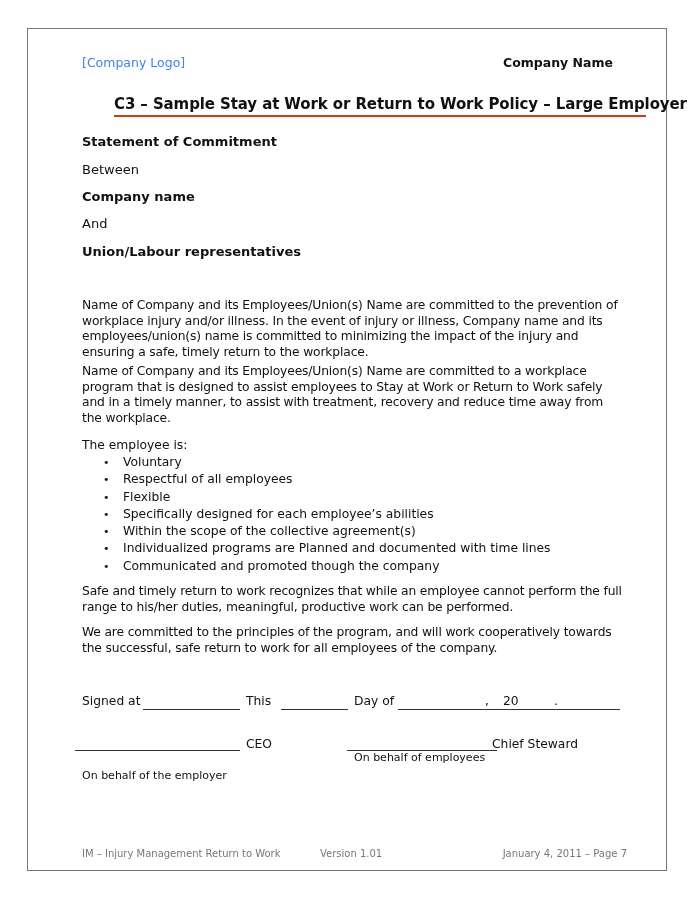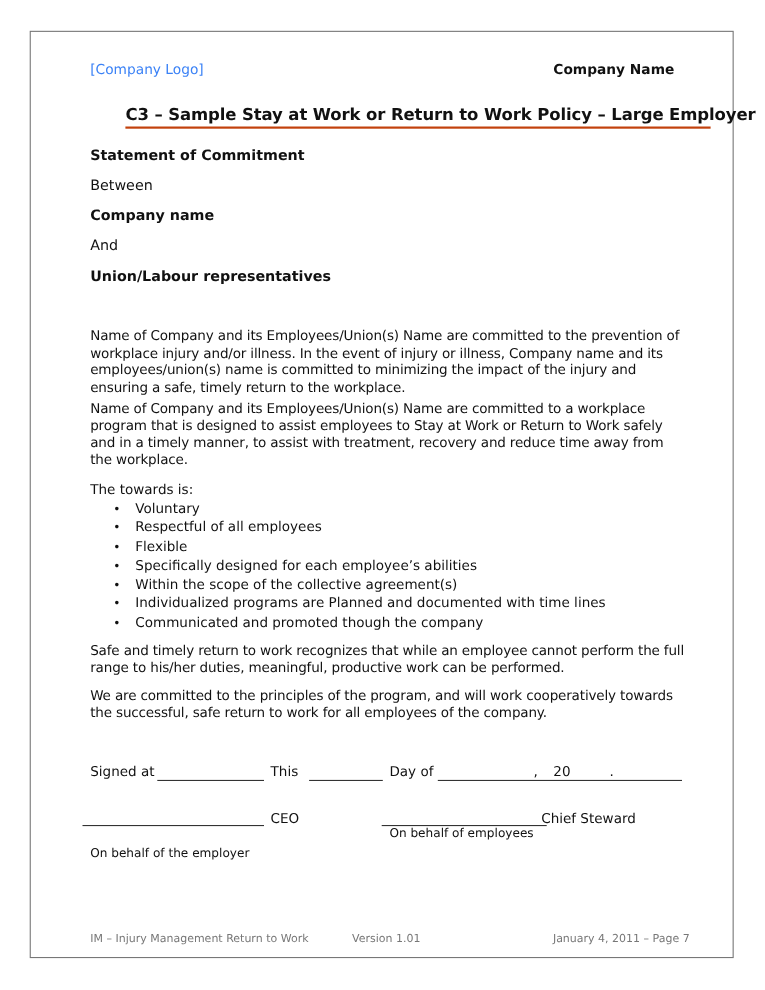--- a/index.html
+++ b/index.html
@@ -39,21 +39,21 @@
 <div class="abs center bold" style="top:134px;">Statement of Commitment</div>
 <div class="abs center" style="top:162px;">Between</div>
 <div class="abs center bold" style="top:189px;">Company name</div>
 <div class="abs center" style="top:216px;">And</div>
 <div class="abs center bold" style="top:244px;">Union/Labour representatives</div>
 
 <div class="para" style="top:298px;">Name of Company and its Employees/Union(s) Name are committed to the prevention of workplace injury and/or illness. In the event of injury or illness, Company name and its employees/union(s) name is committed to minimizing the impact of the injury and ensuring a safe, timely return to the workplace.</div>
 <div class="para" style="top:364px;">Name of Company and its Employees/Union(s) Name are committed to a workplace program that is designed to assist employees to Stay at Work or Return to Work safely and in a timely manner, to assist with treatment, recovery and reduce time away from the workplace.</div>
 
 <div class="list">
-  <div class="intro">The towards is:</div>
+  <div class="intro">The employee is:</div>
   <ul>
     <li><span class="bullet">•</span><span>Voluntary</span></li>
     <li><span class="bullet">•</span><span>Respectful of all employees</span></li>
     <li><span class="bullet">•</span><span>Flexible</span></li>
     <li><span class="bullet">•</span><span>Specifically designed for each employee’s abilities</span></li>
     <li><span class="bullet">•</span><span>Within the scope of the collective agreement(s)</span></li>
     <li><span class="bullet">•</span><span>Individualized programs are Planned and documented with time lines</span></li>
     <li><span class="bullet">•</span><span>Communicated and promoted though the company</span></li>
   </ul>
 </div>

